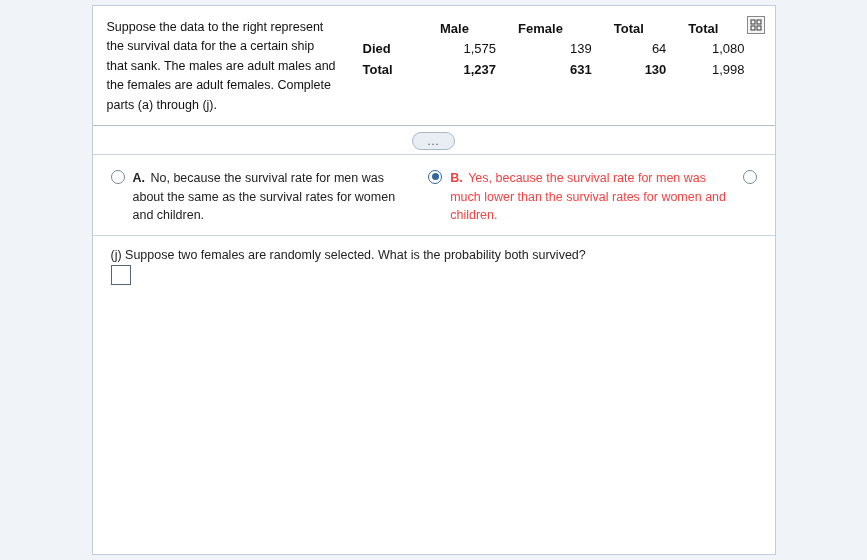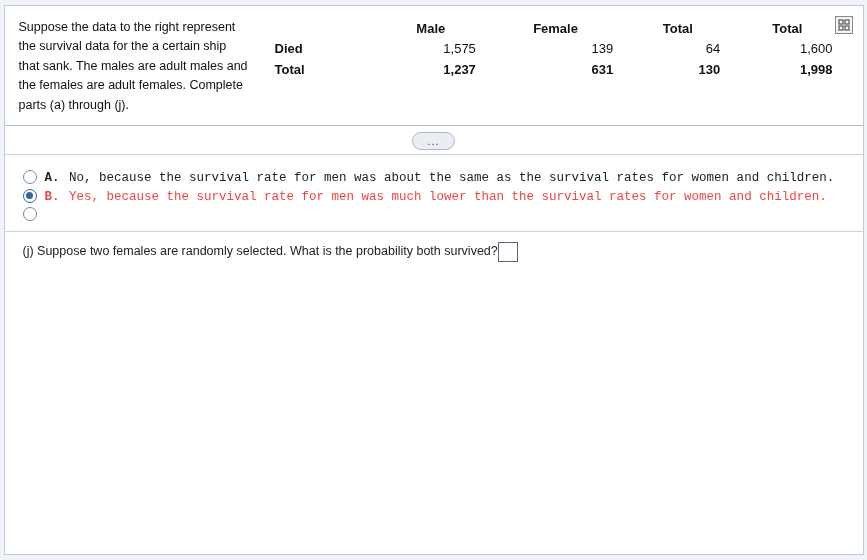--- a/index.html
+++ b/index.html
@@ -9,21 +9,21 @@
       background: #f0f4f8;
       width: 867px;
       height: 560px;
       overflow: hidden;
       display: flex;
       align-items: center;
       justify-content: center;
     }
     .page-container {
       background: #ffffff;
-      width: 860px;
+      width: 684px;
       height: 550px;
       border: 1px solid #c0ccd8;
       display: flex;
       flex-direction: column;
       padding: 0;
     }
     
     .top-section {
       display: flex;
       flex-direction: row;
@@ -48,21 +48,21 @@
       border-collapse: collapse;
       font-size: 13px;
     }
     .data-table th, .data-table td {
       padding: 3px 16px 3px 6px;
       text-align: right;
       color: #111;
     }
     .data-table thead th {
       font-weight: bold;
-      text-align: center;
+      text-align: left;
       padding-bottom: 2px;
     }
     .data-table thead th:first-child {
       text-align: left;
     }
     .data-table tbody td:first-child {
       text-align: left;
       font-weight: bold;
       padding-right: 18px;
     }
@@ -100,23 +100,23 @@
       padding: 2px 14px;
       font-size: 11px;
       cursor: pointer;
       color: #444;
       letter-spacing: 1px;
     }
     
     .answers-section {
       padding: 14px 18px 10px 18px;
       display: flex;
-      flex-direction: column;
+      flex-direction: row;
+      gap: 10px;
       border-bottom: 1px solid #c8d4de;
-      font-family: Liberation Mono, monospace;
     }
     .answer-choice {
       display: flex;
       align-items: flex-start;
       gap: 8px;
     }
     .radio-container {
       display: flex;
       align-items: center;
       margin-top: 1px;
@@ -154,21 +154,21 @@
       line-height: 1.5;
     }
     .answer-checked .answer-label,
     .answer-checked .answer-text {
       color: #ef4444;
     }
     
     .bottom-section {
       padding: 10px 18px 8px 18px;
       display: flex;
-      flex-direction: row;
+      flex-direction: column;
     }
     .question-j-text {
       font-size: 12.5px;
       color: #222;
       line-height: 1.5;
     }
     .input-row {
       display: flex;
       align-items: center;
       gap: 6px;
@@ -206,28 +206,28 @@
             <th>Total</th>
             <th>Total</th>
           </tr>
         </thead>
         <tbody id="table-body">
             <tr>
               <td>Died</td>
               <td>1,575</td>
               <td>139</td>
               <td>64</td>
-              <td>1,600</td>
+              <td>1,080</td>
             </tr>
             <tr>
               <td style="font-weight: bold;">Total</td>
               <td style="font-weight: bold;">1,237</td>
               <td style="font-weight: bold;">631</td>
               <td style="font-weight: bold;">130</td>
-              <td style="font-weight: bold;">1,998</td>
+              <td style="font-weight: normal;">1,998</td>
             </tr>
           </tbody>
       </table>
     </div>
 
     <div class="corner-icon">
       <svg viewBox="0 0 12 12" fill="none" xmlns="http://www.w3.org/2000/svg">
         <rect x="1" y="1" width="4" height="4" stroke="#555" stroke-width="1.2"></rect>
         <rect x="7" y="1" width="4" height="4" stroke="#555" stroke-width="1.2"></rect>
         <rect x="1" y="7" width="4" height="4" stroke="#555" stroke-width="1.2"></rect>

